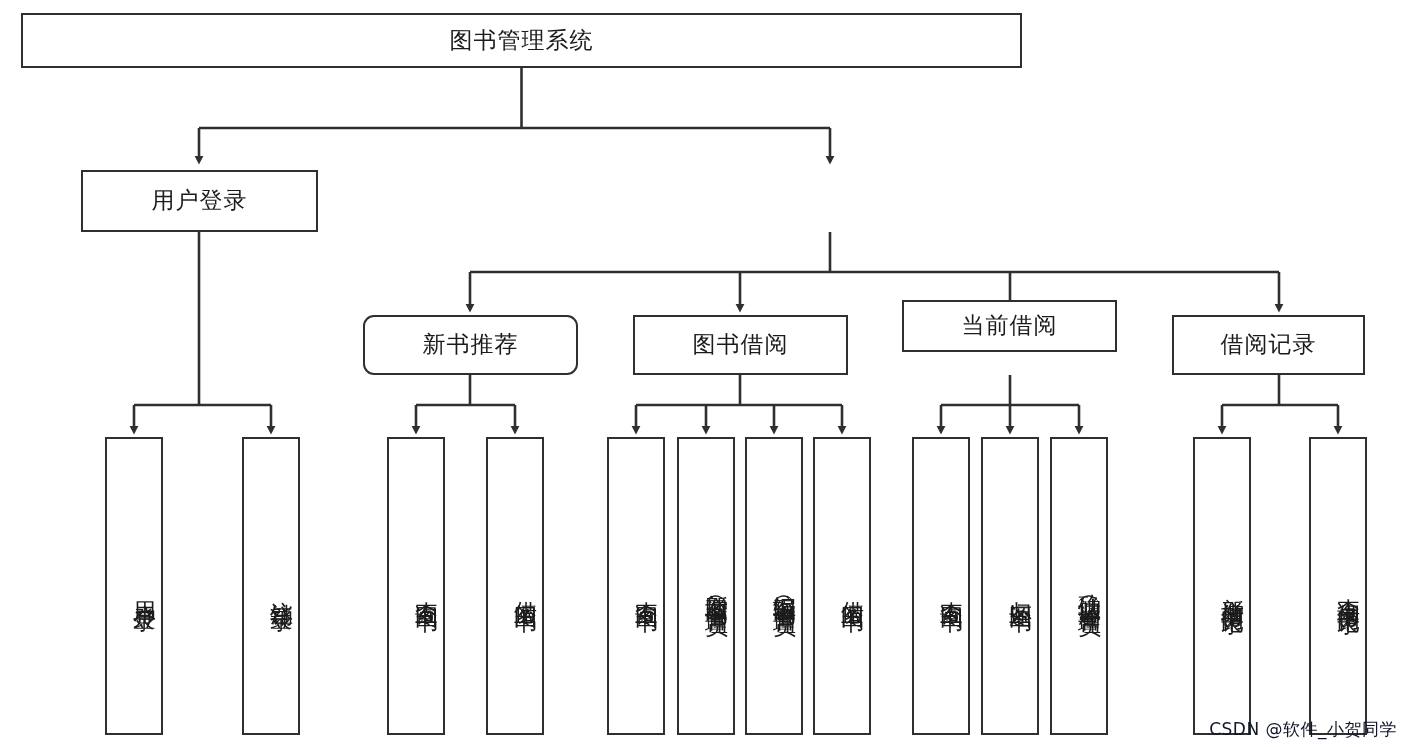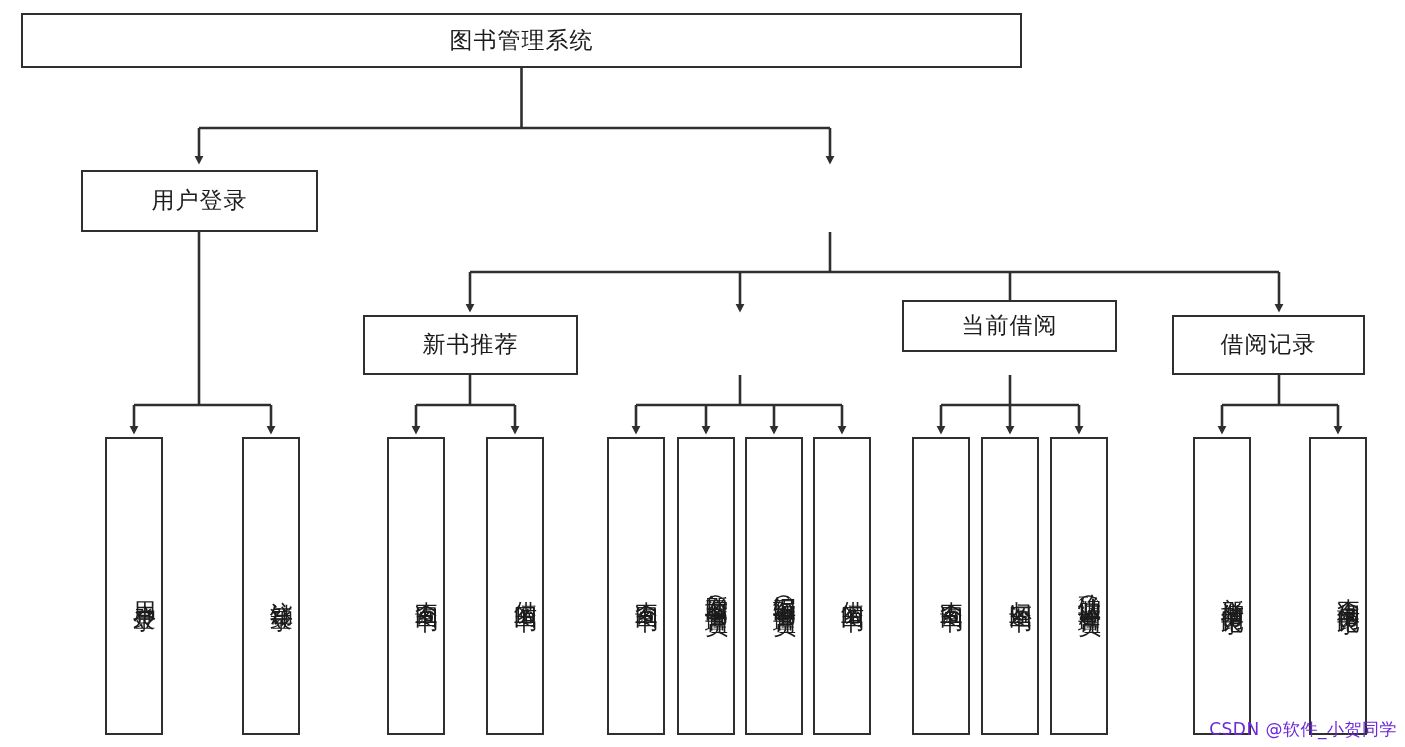--- a/index.html
+++ b/index.html
@@ -57,21 +57,21 @@
   }
   .node.v .lbl {
     writing-mode: vertical-rl;
     text-orientation: upright;
   }
   #watermark {
     position: absolute;
     right: 8px;
     bottom: 6px;
     font-size: 17px;
-    color: #6d28d9;
+    color: #0f172a;
     letter-spacing: 0.5px;
     z-index: 3;
     white-space: nowrap;
   }
 </style>
 </head>
 <body>
 
 <div id="canvas">
 
@@ -126,22 +126,25 @@
   </svg>
 
   <div class="node h" style="left:21px; top:13px; width:1001px; height:55px;">
     <span class="lbl">图书管理系统</span>
   </div>
 
   <div class="node h" style="left:81px; top:170px; width:237px; height:62px;">
     <span class="lbl">用户登录</span>
   </div>
 
-  <div class="node h" style="left:363px; top:315px; width:215px; height:60px;">
+  <div class="node h" style="left:363px; top:315px; width:215px; height:60px;border-radius:11px;">
     <span class="lbl">新书推荐</span>
+  </div>
+  <div class="node h" style="left:633px; top:315px; width:215px; height:60px;">
+    <span class="lbl">图书借阅</span>
   </div>
   <div class="node h" style="left:902px; top:300px; width:215px; height:52px;">
     <span class="lbl">当前借阅</span>
   </div>
   <div class="node h" style="left:1172px; top:315px; width:193px; height:60px;">
     <span class="lbl">借阅记录</span>
   </div>
 
   <div class="node v" style="left:105px; top:437px; width:58px; height:298px;">
     <span class="lbl">用户登录</span>

